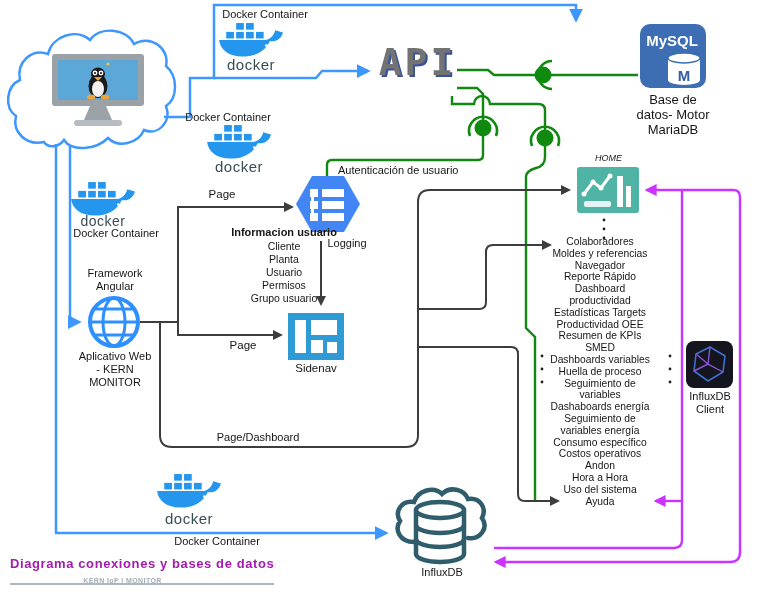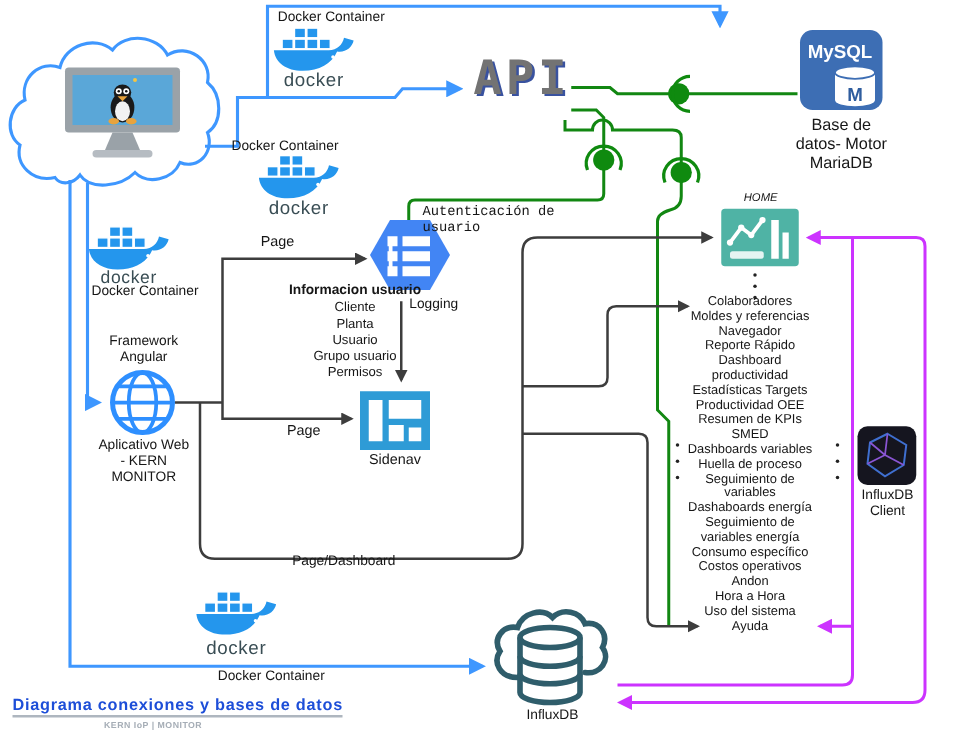--- a/index.html
+++ b/index.html
@@ -7,22 +7,22 @@
           font-family:"Liberation Sans",sans-serif;color:#161616;}
   #wires{position:absolute;left:0;top:0;}
   .lbl{position:absolute;text-align:center;line-height:1.16;white-space:pre-line;}
   .fs11{font-size:11px;}
   .docker-word{font-weight:normal;color:#394D54;font-size:15px;letter-spacing:.5px;}
   .api-logo{font-family:"DejaVu Sans Mono",monospace;font-weight:bold;font-size:38px;
             color:#737373;text-shadow:2px 2px 0 #39529F;letter-spacing:3px;}
   .menu-list{font-size:10.3px;}
   .menu-list div{line-height:11.8px;}
   .info-items div{line-height:13px;}
-  .footer-title{font-size:13px;font-weight:bold;color:#1d4ed8;letter-spacing:.6px;
-                border-bottom:2px solid #AEB6BF;padding-bottom:1px;}
+  .footer-title{font-size:13px;font-weight:bold;color:#a21caf;letter-spacing:.6px;
+                border-bottom:2px solid #AEB6BF;padding-bottom:12px;}
   .footer-sub{font-size:7px;font-weight:bold;color:#A5ADB6;letter-spacing:.4px;}
 </style>
 </head>
 <body>
 
 <div id="canvas">
 
 <svg id="wires" width="768" height="594" viewBox="0 0 768 594">
   <defs>
     <marker id="mblue" viewBox="0 0 10 10" refX="8" refY="5" markerWidth="5.5" markerHeight="5.5" orient="auto">
@@ -208,29 +208,29 @@
 <div class="lbl fs11" style="left:200px;top:8px;width:130px;">Docker Container</div>
 <div class="lbl docker-word" style="left:218px;top:56px;width:66px;">docker</div>
 
 <div class="lbl fs11" style="left:168px;top:111px;width:120px;">Docker Container</div>
 <div class="lbl docker-word" style="left:206px;top:158px;width:66px;">docker</div>
 
 <div class="lbl api-logo" style="left:370px;top:40px;width:95px;">API</div>
 
 <div class="lbl" style="left:636px;top:92px;width:74px;font-size:13px;"><div>Base de</div><div>datos- Motor</div><div>MariaDB</div></div>
 
-<div class="lbl fs11" style="left:338px;top:164px;width:132px;text-align:left;font-family:Liberation Mono, monospace;">Autenticación de usuario</div>
+<div class="lbl fs11" style="left:338px;top:164px;width:132px;text-align:left;">Autenticación de usuario</div>
 <div class="lbl" style="left:316px;top:237px;width:62px;font-size:11px;">Logging</div>
 
 <div class="lbl" style="left:196px;top:188px;width:52px;font-size:11.5px;">Page</div>
 <div class="lbl" style="left:212px;top:339px;width:62px;font-size:11.5px;">Page</div>
-<div class="lbl fs11" style="left:222px;top:431px;width:106px;margin-top:12px;">Page/Dashboard</div>
+<div class="lbl fs11" style="left:205px;top:431px;width:106px;">Page/Dashboard</div>
 
 <div class="lbl" style="left:210px;top:226px;width:148px;font-size:11px;font-weight:bold;">Informacion usuario</div>
-<div class="lbl info-items" style="left:210px;top:240px;width:148px;font-size:10.5px;"><div>Cliente</div><div>Planta</div><div>Usuario</div><div>Grupo usuario</div><div>Permisos</div></div>
+<div class="lbl info-items" style="left:210px;top:240px;width:148px;font-size:10.5px;"><div>Cliente</div><div>Planta</div><div>Usuario</div><div>Permisos</div><div>Grupo usuario</div></div>
 
 <div class="lbl docker-word" style="left:68px;top:213px;width:70px;font-size:14px;">docker</div>
 <div class="lbl fs11" style="left:60px;top:227px;width:112px;">Docker Container</div>
 
 <div class="lbl fs11" style="left:78px;top:267px;width:74px;"><div>Framework</div><div>Angular</div></div>
 <div class="lbl fs11" style="left:68px;top:350px;width:94px;"><div>Aplicativo Web</div><div>- KERN</div><div>MONITOR</div></div>
 
 <div class="lbl" style="left:286px;top:362px;width:60px;font-size:11.5px;">Sidenav</div>
 
 <div class="lbl" style="left:586px;top:153px;width:45px;font-size:9px;font-style:italic;">HOME</div>

